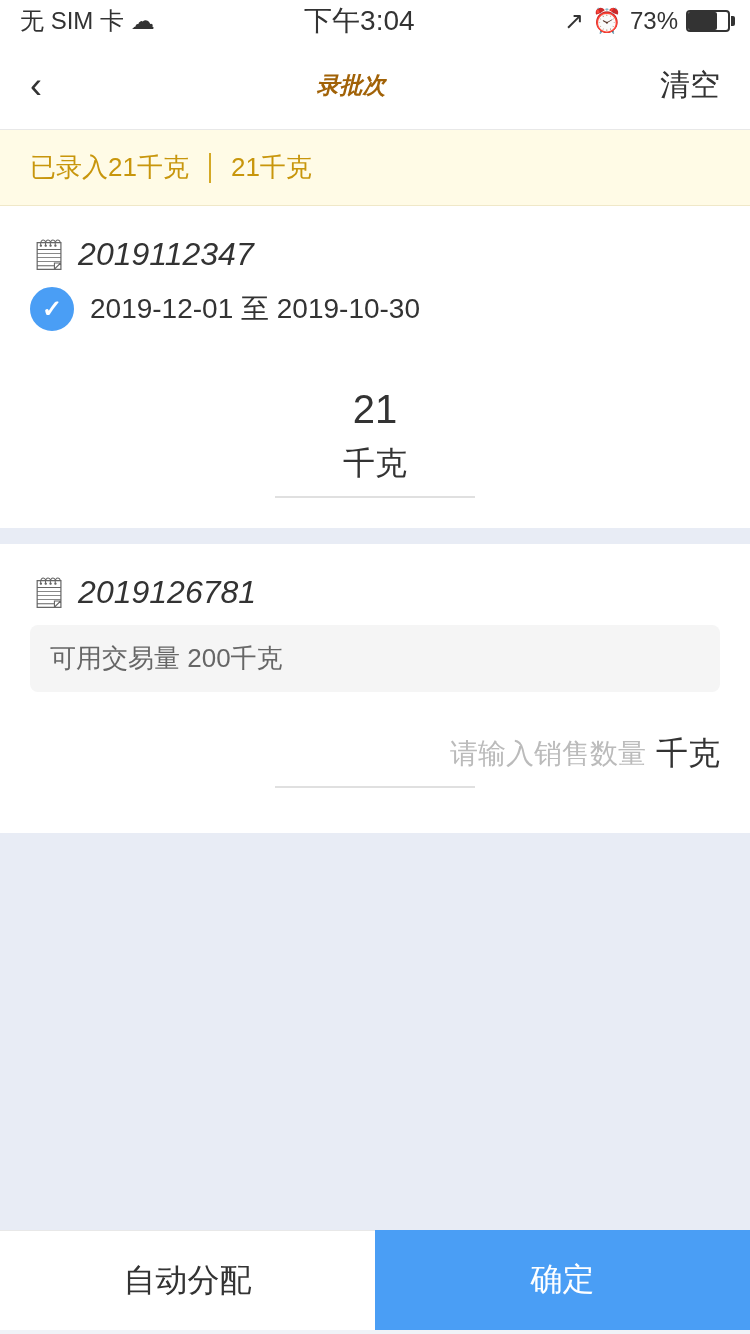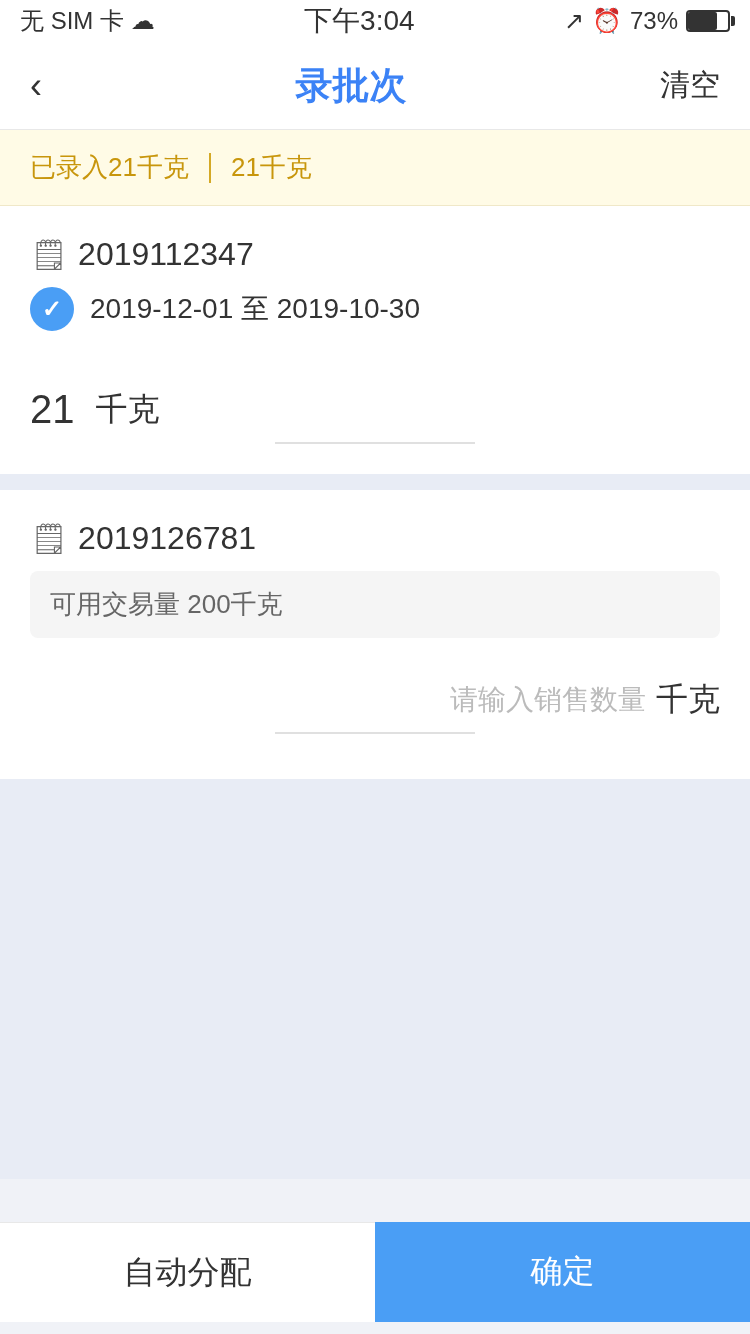--- a/index.html
+++ b/index.html
@@ -77,23 +77,24 @@
       justify-content: space-between;
       padding: 0 30px;
       border-bottom: 1px solid #e8e8e8;
     }
     .nav-back {
       font-size: 36px;
       color: #333;
       cursor: pointer;
     }
     .nav-title {
-      font-size: 37px;
+      font-size: 23px;
       font-weight: 600;
-      color: #3b82f6;
+      color: #a16207;
+      font-style: italic;
     }
     .nav-action {
       font-size: 30px;
       color: #333;
     }
 
     
     .info-banner {
       background: #fffbe6;
       padding: 20px 30px;
@@ -125,20 +126,21 @@
       margin-bottom: 14px;
     }
     .batch-icon {
       font-size: 30px;
       color: #666;
     }
     .batch-id {
       font-size: 32px;
       color: #333;
       font-weight: 500;
+      font-style: italic;
     }
     .batch-date-row {
       display: flex;
       align-items: center;
       gap: 16px;
       margin-bottom: 16px;
     }
     .radio-circle {
       width: 44px;
       height: 44px;
@@ -170,24 +172,25 @@
       padding: 16px 20px;
       font-size: 26px;
       color: #666;
       margin-left: 0;
     }
 
     
     .quantity-row {
       display: flex;
       align-items: center;
-      justify-content: flex-start;
+      justify-content: center;
       padding: 20px 30px 10px 30px;
       background: #fff;
-      gap: 21px;
+      gap: 10px;
+      flex-direction: column;
     }
     .quantity-value {
       font-size: 40px;
       color: #333;
       font-weight: 400;
     }
     .quantity-unit {
       font-size: 32px;
       color: #333;
     }
@@ -227,21 +230,21 @@
     
     .empty-area {
       background: #e8ecf5;
       flex: 1;
       min-height: 400px;
     }
 
     
     .bottom-bar {
       position: fixed;
-      bottom: 12px;
+      bottom: 4px;
       width: 750px;
       height: 100px;
       display: flex;
     }
     .btn-auto {
       flex: 1;
       background: #fff;
       border: none;
       font-size: 32px;
       color: #333;

